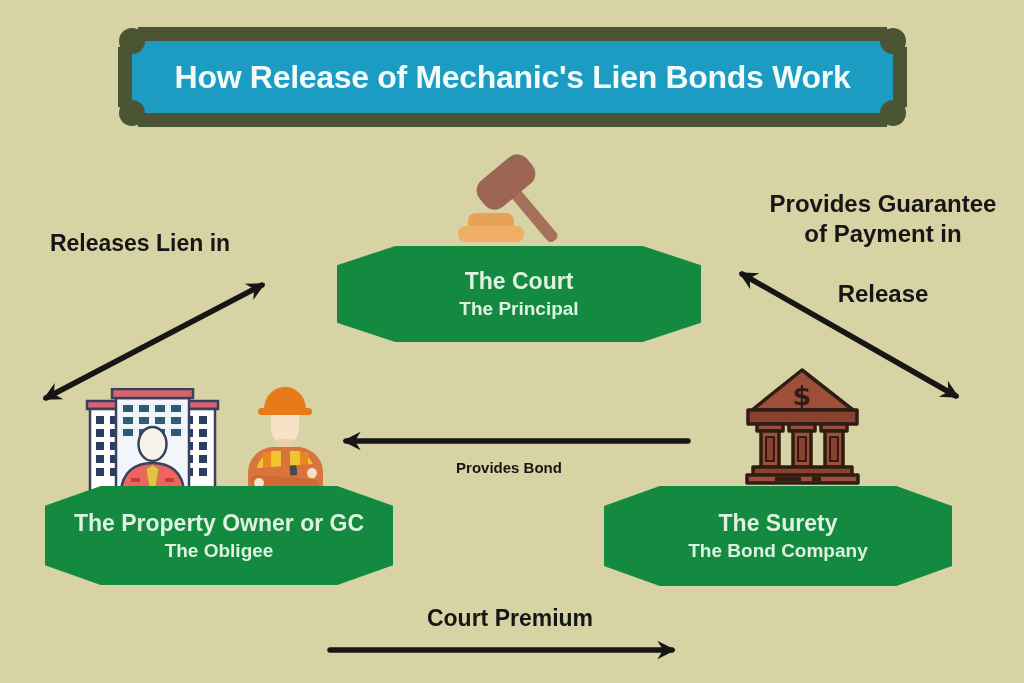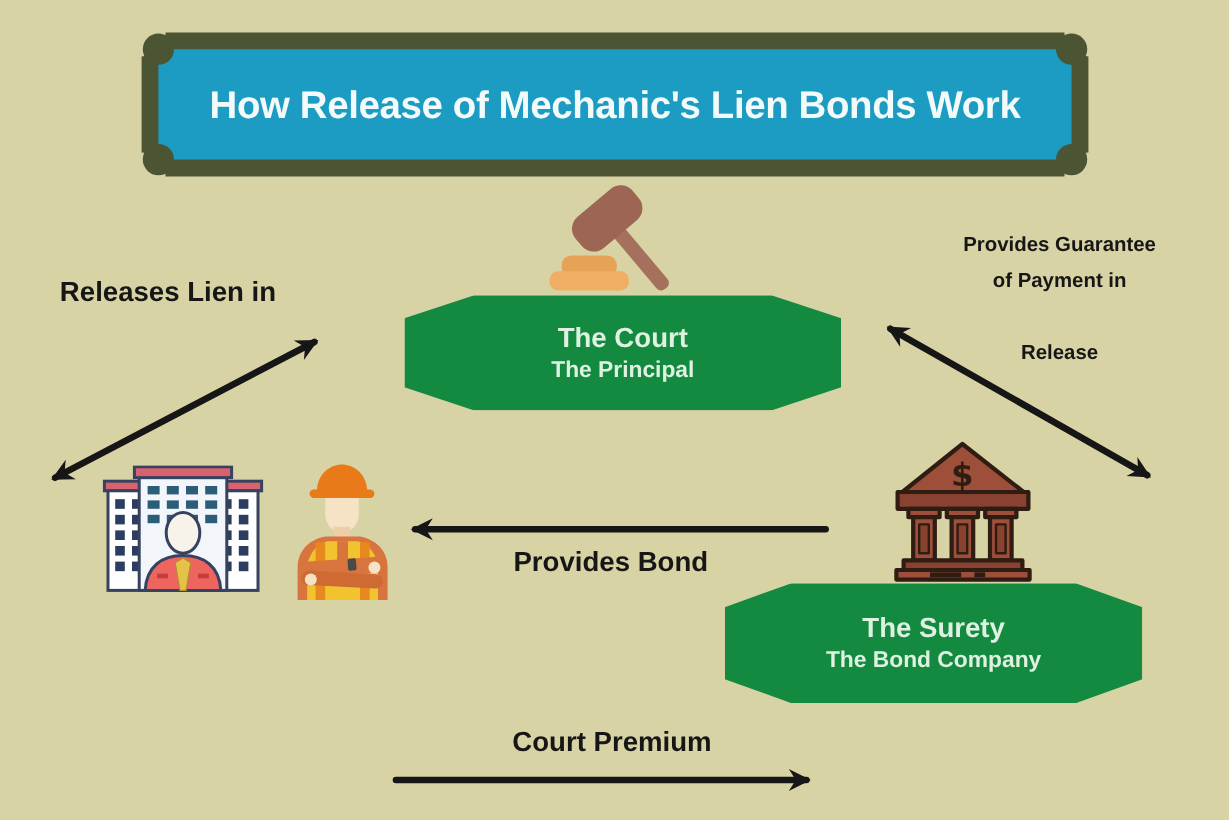--- a/index.html
+++ b/index.html
@@ -3,21 +3,21 @@
 <meta charset="utf-8">
 <style>
   html,body{margin:0;padding:0;background:#d8d3a4;}
   .canvas{
     position:relative;width:1024px;height:683px;overflow:hidden;
     background:#d8d3a4;
     font-family:"Liberation Sans", sans-serif;
   }
   
   .title-frame{
-    position:absolute;left:118px;top:27px;width:789px;height:120px;
+    position:absolute;left:118px;top:27px;width:789px;height:100px;
     background:#4b5433;border-radius:10px;
   }
   .notch{position:absolute;width:40px;height:40px;border-radius:50%;background:#d8d3a4;}
   .notch.tl{left:-20px;top:-20px}.notch.tr{right:-20px;top:-20px}
   .notch.bl{left:-20px;bottom:-20px}.notch.br{right:-20px;bottom:-20px}
   .title-inner{
     position:absolute;left:14px;top:14px;right:14px;bottom:14px;
     background:#1d9cc3;border-radius:4px;
     display:flex;align-items:center;justify-content:center;
   }
@@ -46,22 +46,22 @@
   .owner{left:85px;top:388px;}
   .worker{left:238px;top:383px;}
   .bank{left:740px;top:363px;}
   
   .arrow-layer{position:absolute;left:0;top:0;width:1024px;height:683px;z-index:1;pointer-events:none;}
   
   .label{
     position:absolute;color:#161616;font-weight:bold;text-align:center;z-index:4;
   }
   .label.releases{left:10px;top:212px;width:260px;font-size:23px;line-height:29px;margin-top:17px;}
-  .label.guarantee{left:748px;top:189px;width:270px;font-size:17px;line-height:30px;}
-  .label.bond{left:399px;top:454px;width:220px;font-size:23px;line-height:28px;}
+  .label.guarantee{left:748px;top:189px;width:270px;font-size:24px;line-height:30px;}
+  .label.bond{left:399px;top:454px;width:220px;font-size:15px;line-height:28px;}
   .label.premium{left:400px;top:604px;width:220px;font-size:23px;line-height:28px;}
 </style>
 </head>
 <body>
 
 <div class="canvas">
 
   <div class="title-frame">
     <div class="notch tl"></div>
     <div class="notch tr"></div>
@@ -174,20 +174,24 @@
     </g>
     <rect x="35" y="114" width="26" height="4" fill="#2f1c12"></rect>
     <rect x="72" y="114" width="9" height="4" fill="#2f1c12"></rect>
     <text x="62" y="42" text-anchor="middle" font-family="DejaVu Sans, sans-serif" font-size="27" font-weight="bold" fill="#2f1c12">$</text>
   </svg>
 
   <div class="ribbon court">
     <div class="r1">The Court</div>
     <div class="r2">The Principal</div>
   </div>
+  <div class="ribbon obligee">
+    <div class="r1">The Property Owner or GC</div>
+    <div class="r2">The Obligee</div>
+  </div>
   <div class="ribbon surety">
     <div class="r1">The Surety</div>
     <div class="r2">The Bond Company</div>
   </div>
 
   <svg class="arrow-layer" viewBox="0 0 1024 683">
     <defs>
       <marker id="ah" viewBox="0 0 12 12" markerWidth="22" markerHeight="22" refX="9" refY="6" orient="auto-start-reverse" markerUnits="userSpaceOnUse">
         <path d="M1,1 L11,6 L1,11 L4.2,6 Z" fill="#161616"></path>
       </marker>

